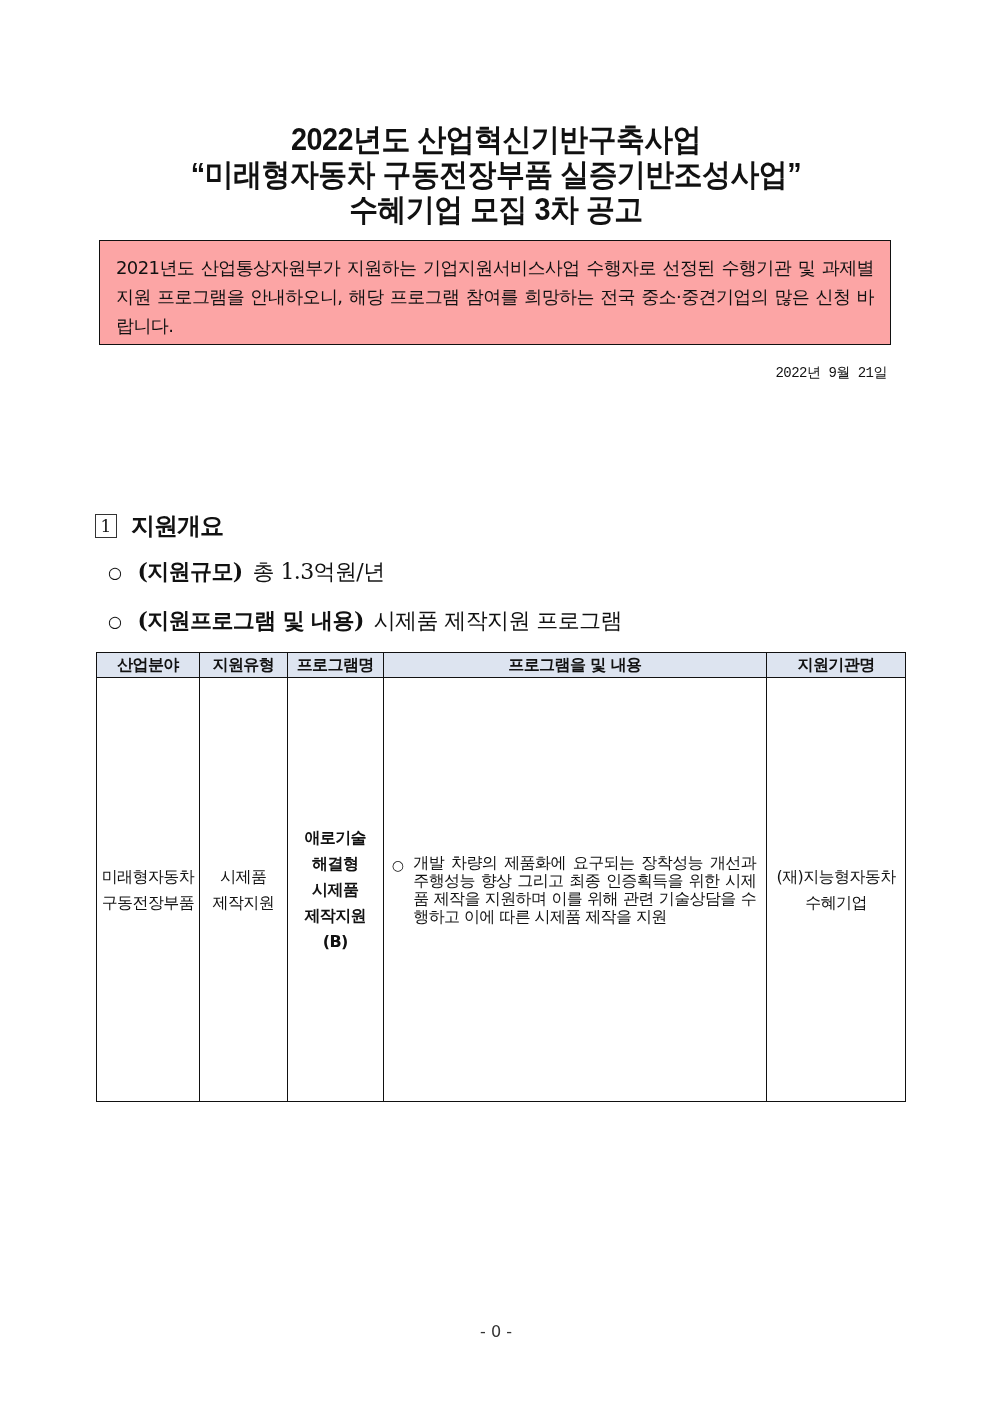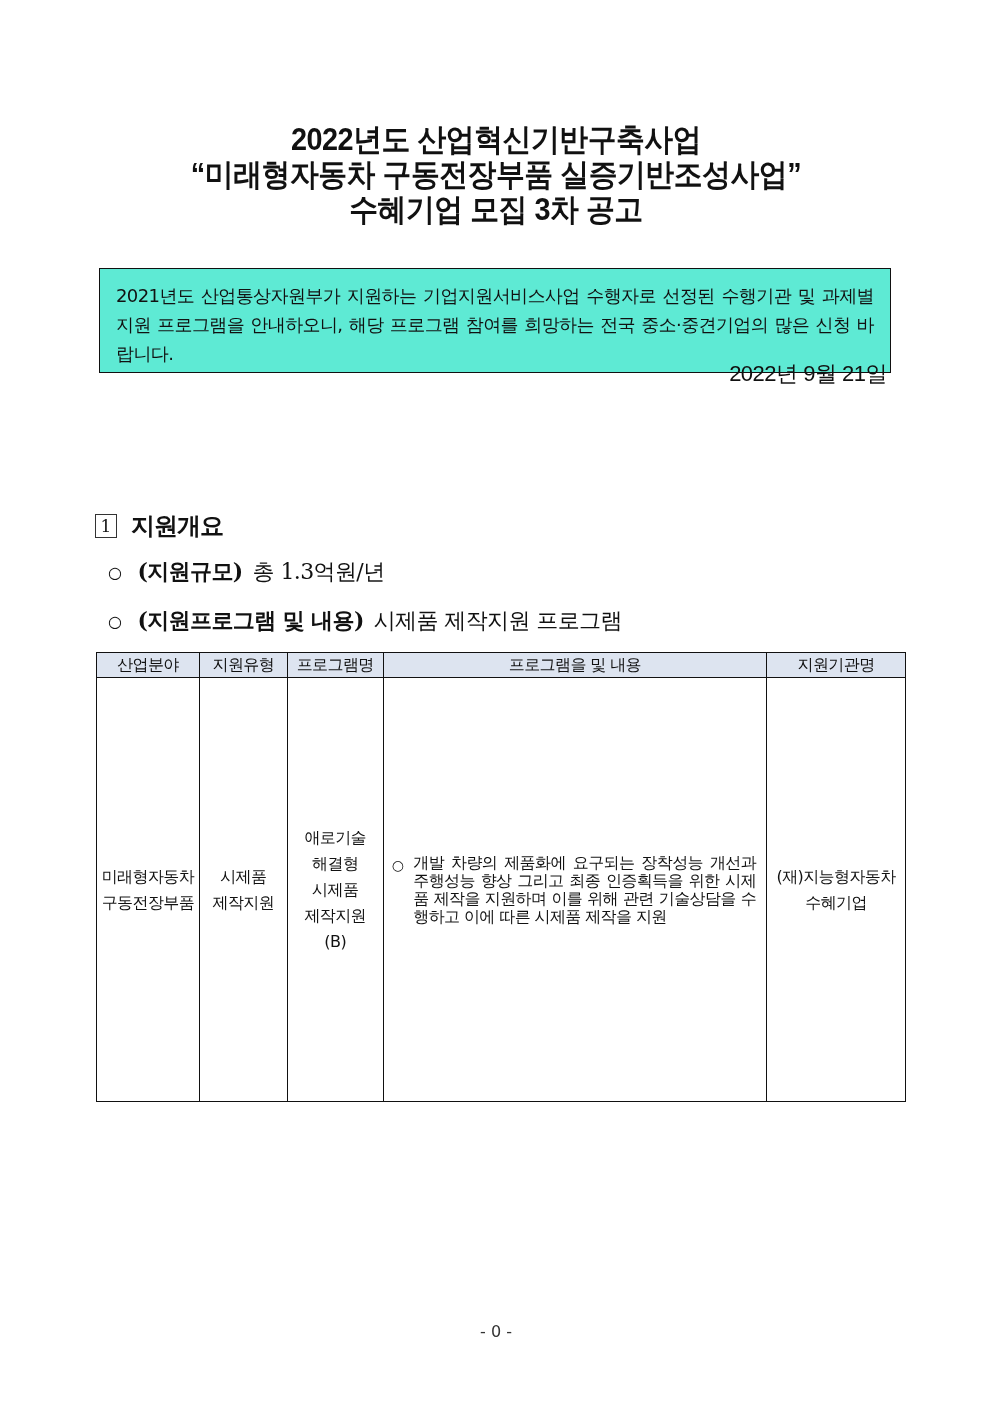--- a/index.html
+++ b/index.html
@@ -10,28 +10,28 @@
   }
   .title {
     position: absolute; left: 0; width: 992px; top: 122px;
     text-align: center; font-family: "Liberation Sans", sans-serif;
     font-weight: bold; font-size: 31px; line-height: 35px; letter-spacing: -0.5px;
     transform: scaleX(0.93); transform-origin: center;
   }
   .title div { white-space: nowrap; }
   .notice {
     position: absolute; left: 99px; top: 240px; width: 792px; height: 105px;
-    background: #5eead4; border: 1px solid #111; box-sizing: border-box;
+    background: #fca5a5; border: 1px solid #111; box-sizing: border-box;
     padding: 12px 16px 0 16px;
     font-family: "DejaVu Sans", sans-serif; font-size: 18px; line-height: 29px;
-    text-align: justify; text-align-last: left; letter-spacing: -0.6px; margin-top: 28px;
+    text-align: justify; text-align-last: left; letter-spacing: -0.6px;
   }
   .date-block {
     position: absolute; right: 105px; top: 356px; text-align: left;
-    font-family: Liberation Sans, sans-serif; font-size: 22px; line-height: 35px;
+    font-family: Liberation Mono, monospace; font-size: 14px; line-height: 35px;
     letter-spacing: -0.5px;
   }
   .section-heading {
     position: absolute; left: 95px; top: 510px; display: flex; align-items: center;
   }
   .section-num {
     display: inline-block; width: 20px; height: 22px; border: 1px solid #333;
     font-family: "DejaVu Serif", serif; font-size: 17px; line-height: 22px; text-align: center;
     margin-right: 14px;
   }
@@ -44,24 +44,24 @@
   }
   .bullet .mark { font-family: "DejaVu Sans", sans-serif; font-size: 16px; margin-right: 16px; }
   .bullet .label { margin-right: 10px; }
   .bullet .label b { font-weight: bold; }
   table.prog {
     position: absolute; left: 96px; top: 652px; width: 810px; border-collapse: collapse;
     font-family: "DejaVu Sans", sans-serif; font-size: 16px; letter-spacing: -0.6px;
   }
   table.prog th, table.prog td { border: 1.5px solid #111; }
   table.prog th {
-    background: #dde4f0; font-weight: normal; height: 24px; padding: 0; text-align: center;
+    background: #dde4f0; font-weight: bold; height: 24px; padding: 0; text-align: center;
   }
   table.prog td { height: 423px; vertical-align: middle; text-align: center; line-height: 26px; padding: 0 2px; }
-  table.prog td.program { font-weight: normal; }
+  table.prog td.program { font-weight: bold; }
   table.prog td.detail { text-align: left; padding: 0 10px 0 8px; }
   .detail-wrap { display: flex; align-items: flex-start; }
   .detail-wrap .mark { font-size: 14px; margin-right: 10px; line-height: 23px; }
   .detail-wrap .text { text-align: justify; line-height: 18px; }
   .page-num {
     position: absolute; left: 0; width: 992px; top: 1322px; text-align: center;
     font-family: "DejaVu Sans", sans-serif; font-size: 16px; color: #333;
   }
 </style>
 </head>

